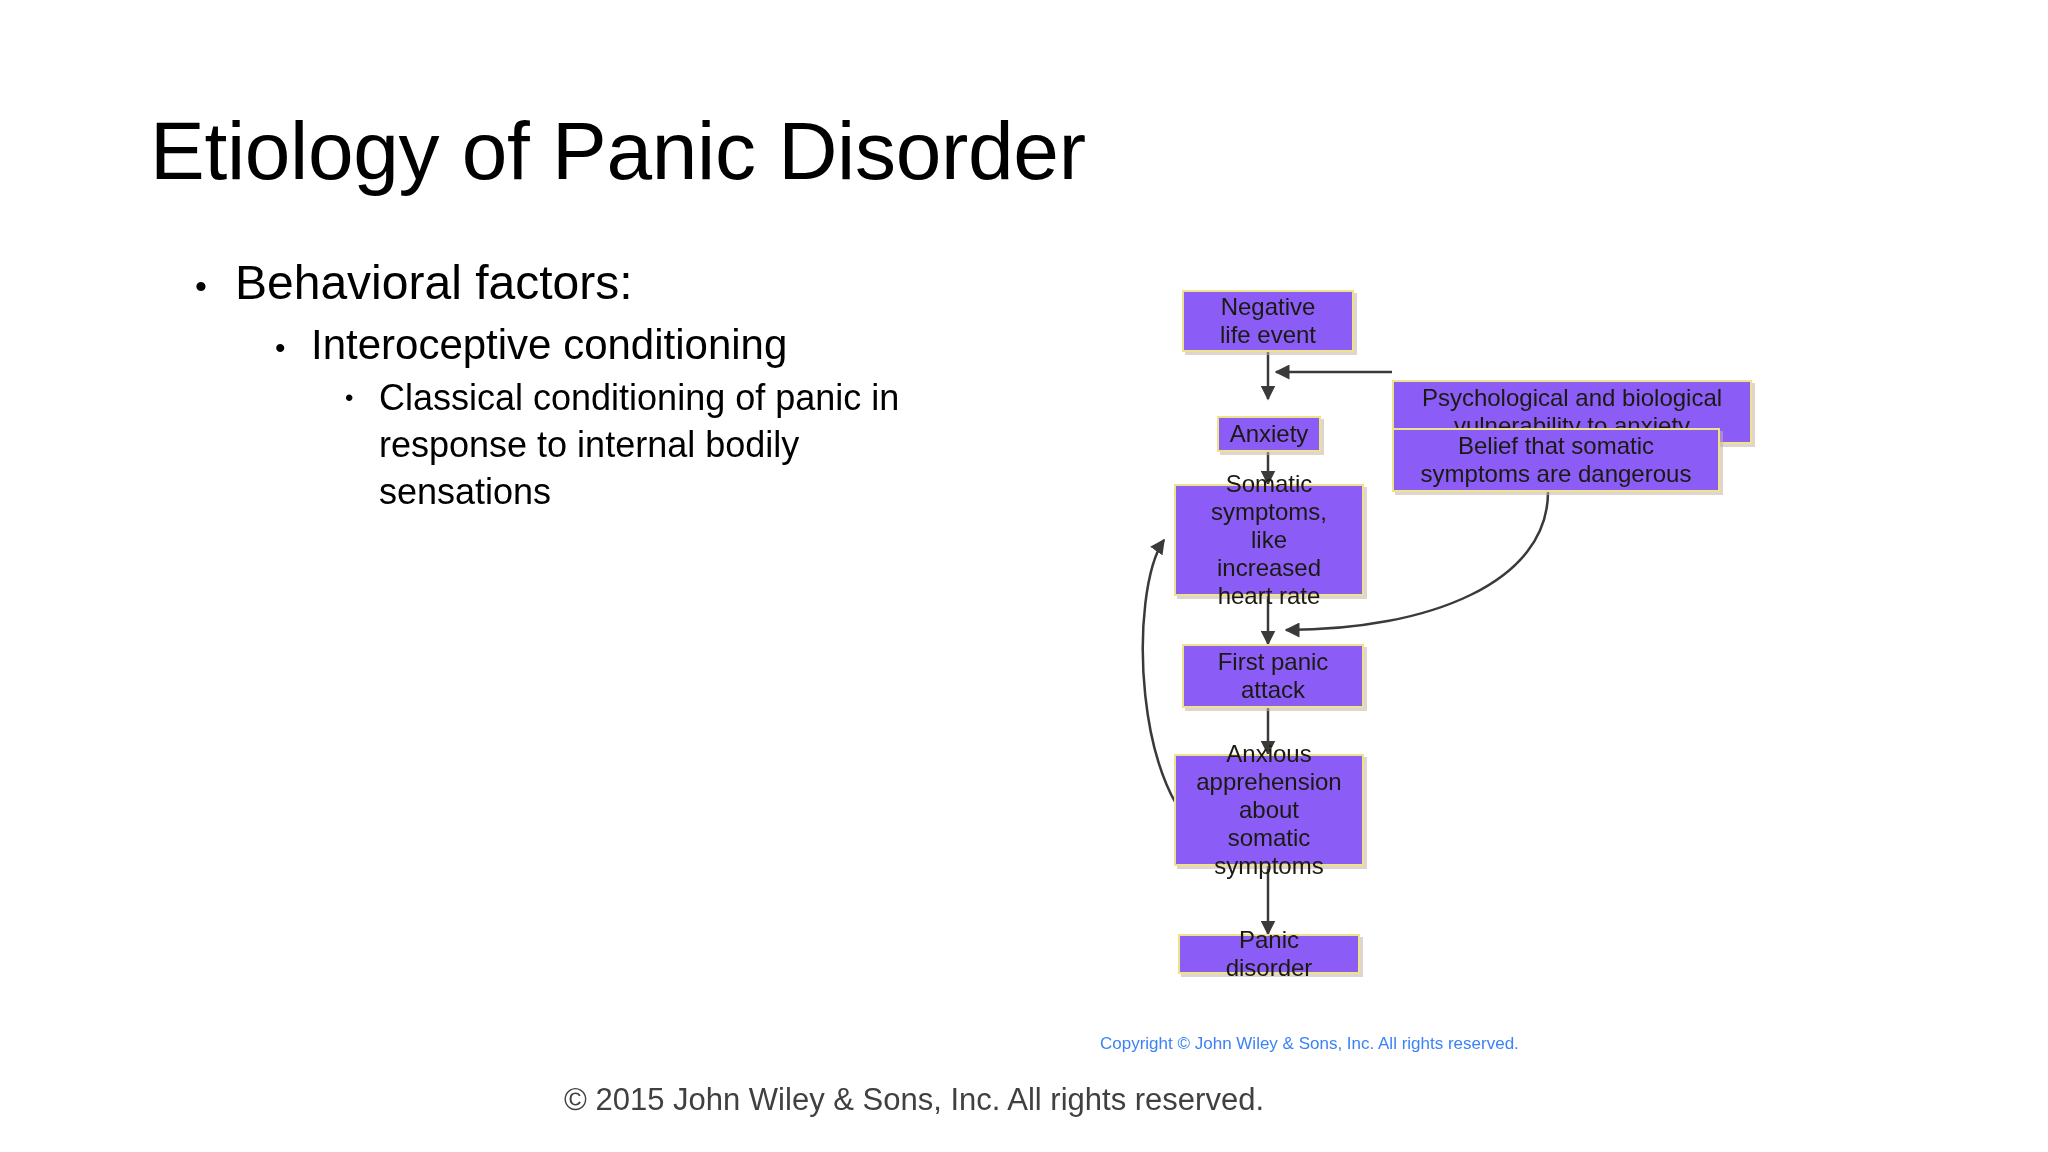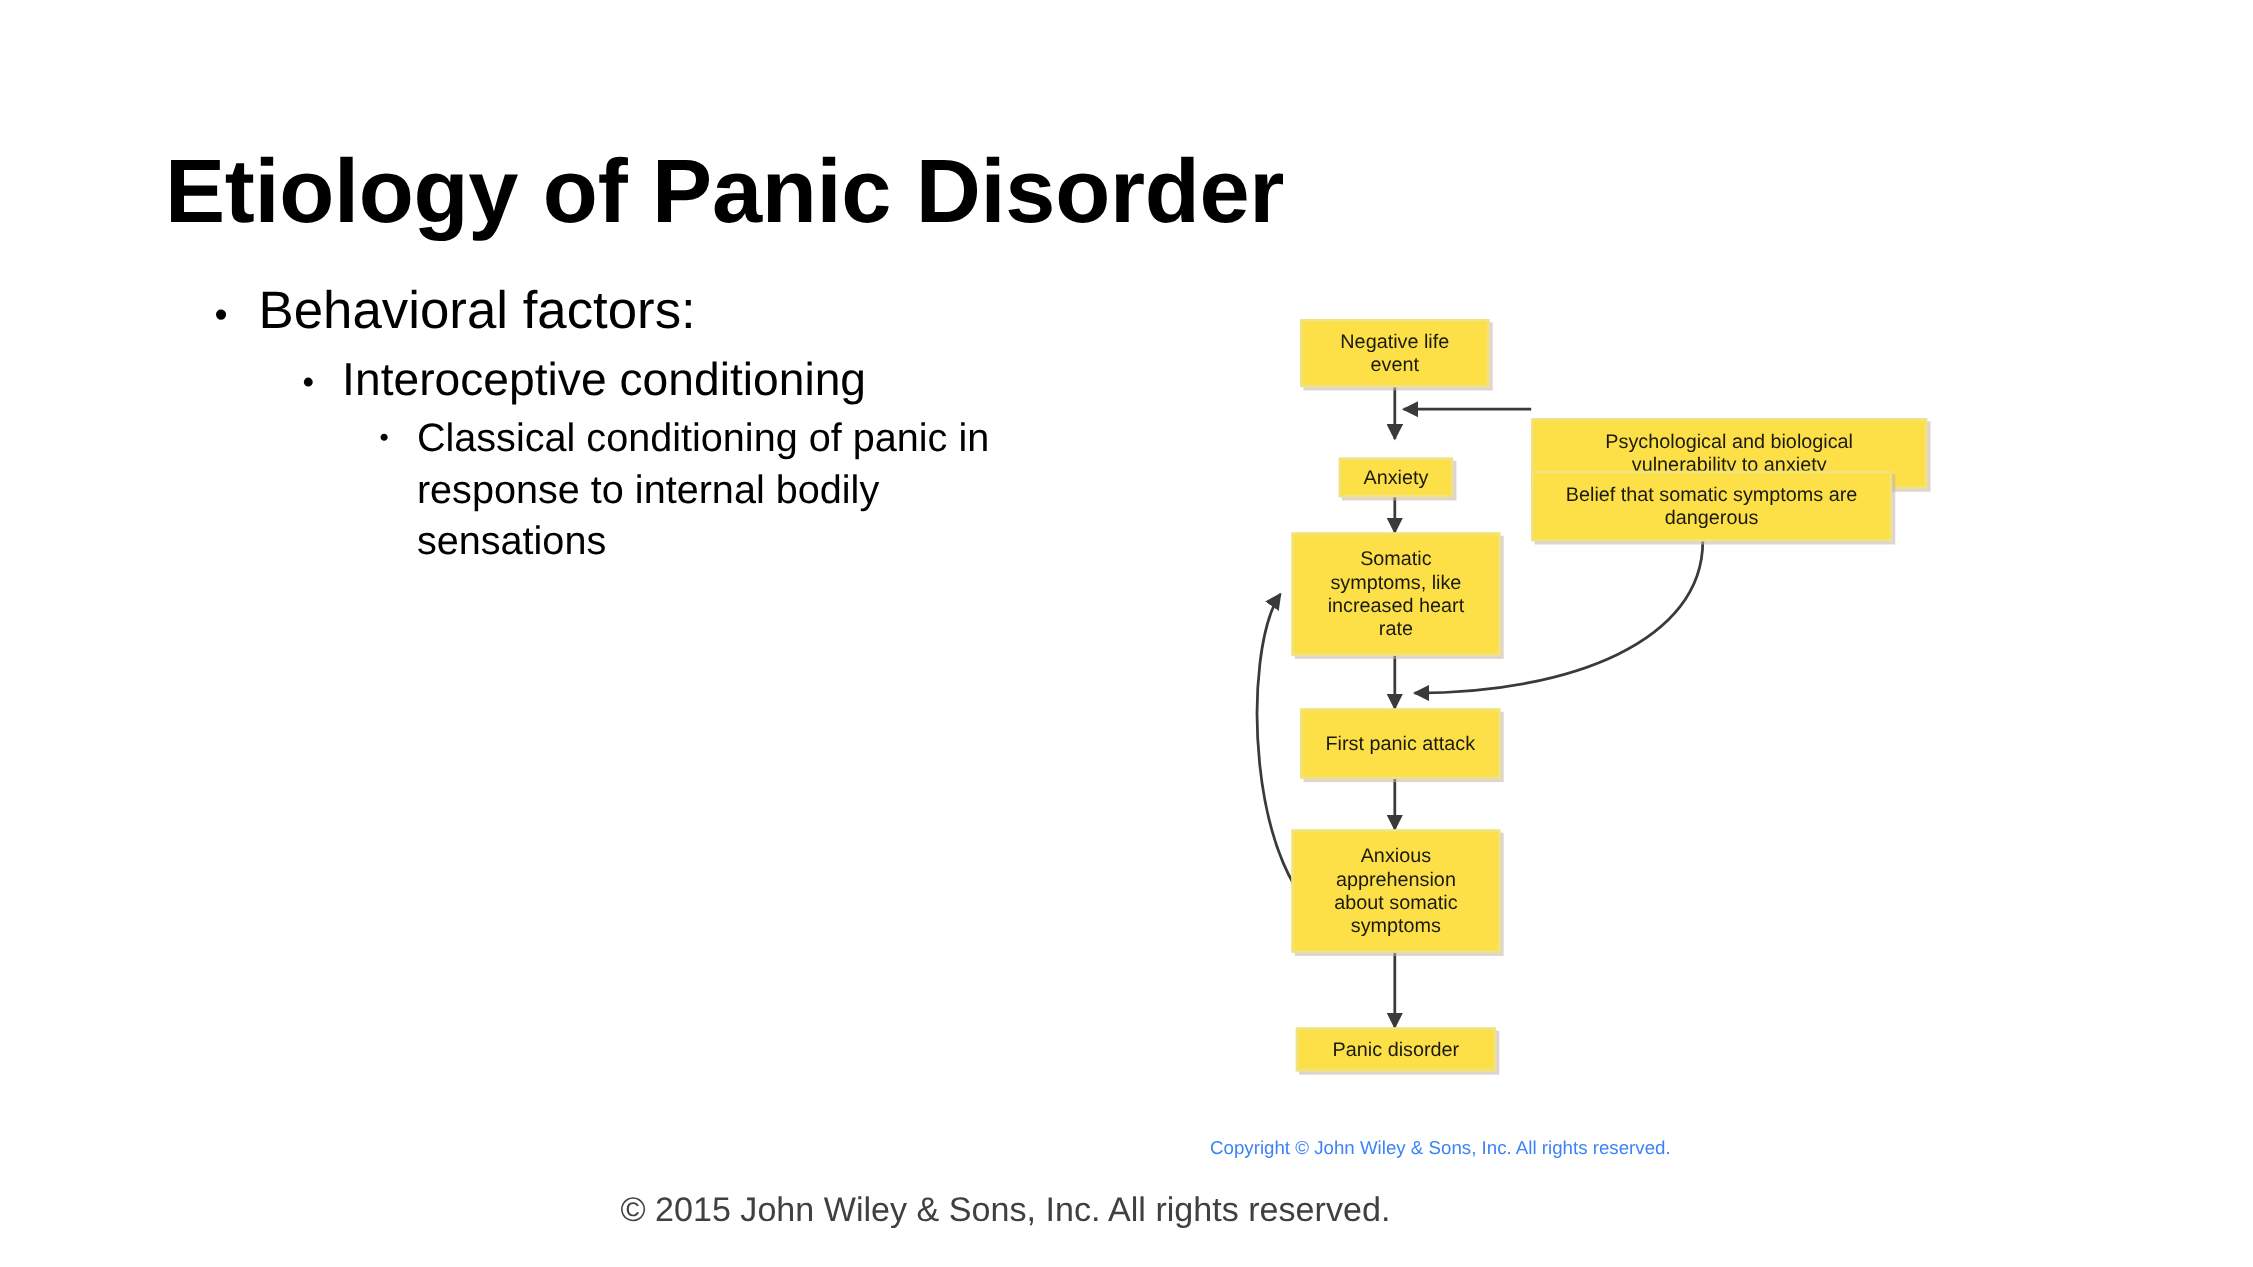--- a/index.html
+++ b/index.html
@@ -22,25 +22,24 @@
   }
 
   
   .slide-title {
     position: absolute;
     left: 150px;
     top: 108px;
     width: 1760px;
     font-size: 82px;
     line-height: 1.05;
-    font-weight: 700;
+    font-weight: 400;
     color: #000000;
     letter-spacing: -0.3px;
     white-space: nowrap;
-    margin-top: 24px;
   }
 
   
   .body-block {
     position: absolute;
     left: 195px;
     top: 255px;
     width: 900px;
   }
 
@@ -119,26 +118,26 @@
     position: absolute;
     left: 0;
     top: 0;
     width: 700px;
     height: 800px;
   }
 
   .dbox {
     position: absolute;
     box-sizing: border-box;
-    background: #fde047;
+    background: #8b5cf6;
     border: 2px solid #efe38a;
     box-shadow: 3px 3px 0 0 rgba(196,178,168,0.55);
     color: #1a1a10;
     font-family: "Liberation Sans", sans-serif;
-    font-size: 18px;
+    font-size: 24px;
     line-height: 1.16;
     text-align: center;
     display: flex;
     align-items: center;
     justify-content: center;
     padding: 4px 20px;
   }
 
   .diagram-credit {
     position: absolute;

